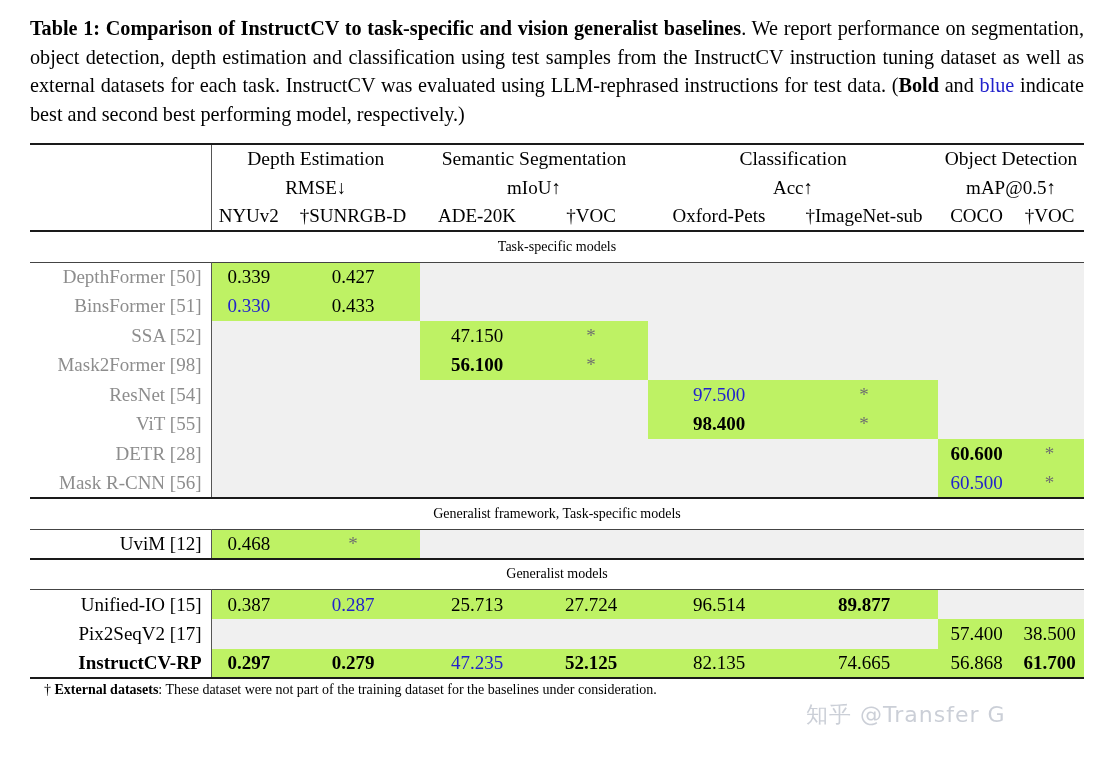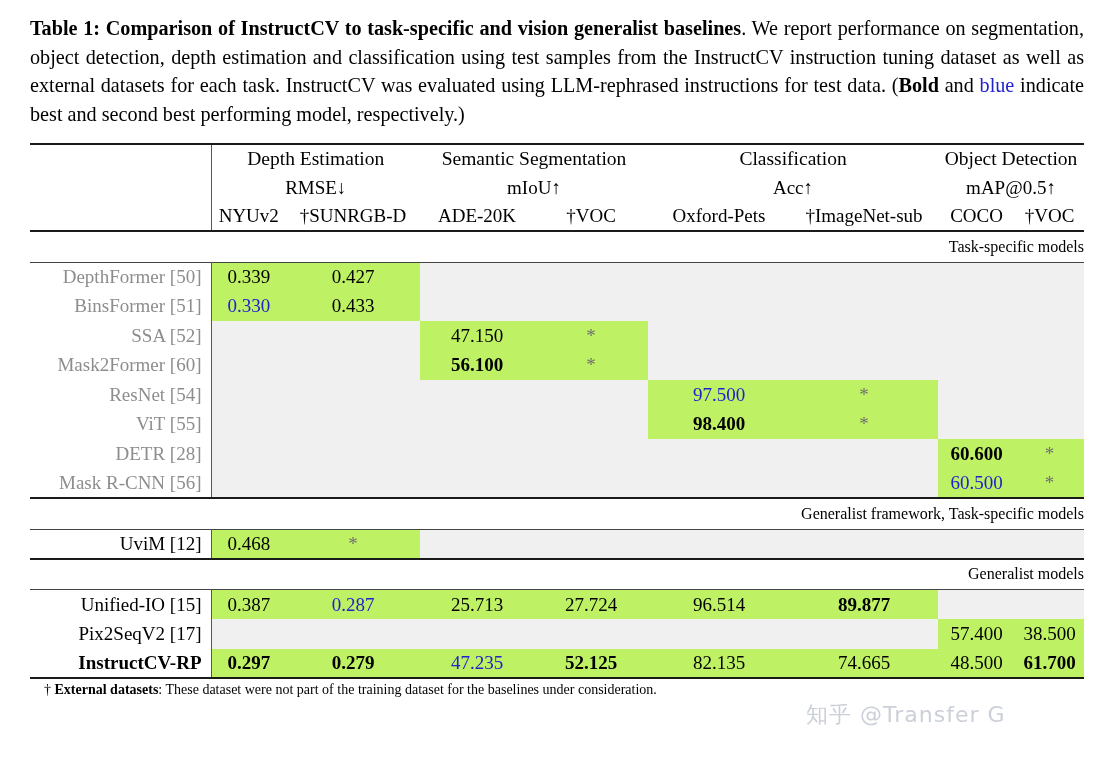--- a/index.html
+++ b/index.html
@@ -98,23 +98,23 @@
     text-align: center;
     font-size: 19px;
     white-space: nowrap;
   }
   .sub {
     text-align: center;
     font-size: 19px;
     white-space: nowrap;
   }
   .section {
-    text-align: right;
+    text-align: center;
     font-weight: bold;
-    font-size: 16px;
+    font-size: 14px;
     white-space: nowrap;
   }
 
   .rowh { height: 29.5px; }
   .rowhead { height: 29px; }
   .rowsec { height: 31px; }
 
   
   .footnotes {
     position: absolute;
@@ -221,21 +221,21 @@
             <td class="num shade"></td>
             <td class="num shade"></td>
             <td class="num white"><span class="">47.150</span></td>
             <td class="num white"><span class="ast">*</span></td>
             <td class="num shade"></td>
             <td class="num shade"></td>
             <td class="num shade"></td>
             <td class="num shade"></td>
           </tr>
           <tr class="rowh">
-            <td class="lbl gray">Mask2Former [60]</td>
+            <td class="lbl gray">Mask2Former [98]</td>
             <td class="num shade"></td>
             <td class="num shade"></td>
             <td class="num white"><span class="b">56.100</span></td>
             <td class="num white"><span class="ast">*</span></td>
             <td class="num shade"></td>
             <td class="num shade"></td>
             <td class="num shade"></td>
             <td class="num shade"></td>
           </tr>
           <tr class="rowh">
@@ -322,21 +322,21 @@
             <td class="num white"><span class="">38.500</span></td>
           </tr>
           <tr class="rowh">
             <td class="lbl bold">InstructCV-RP</td>
             <td class="num white"><span class="b">0.297</span></td>
             <td class="num white"><span class="b">0.279</span></td>
             <td class="num white"><span class="blu">47.235</span></td>
             <td class="num white"><span class="b">52.125</span></td>
             <td class="num white"><span class="">82.135</span></td>
             <td class="num white"><span class="">74.665</span></td>
-            <td class="num white"><span class="">48.500</span></td>
+            <td class="num white"><span class="">56.868</span></td>
             <td class="num white"><span class="b">61.700</span></td>
           </tr>
           <tr class="hrule-mid">
             <td colspan="9" style="height:2px;"></td>
           </tr>
         </tbody>
     </table>
   </div>
 
   <div class="footnotes">

